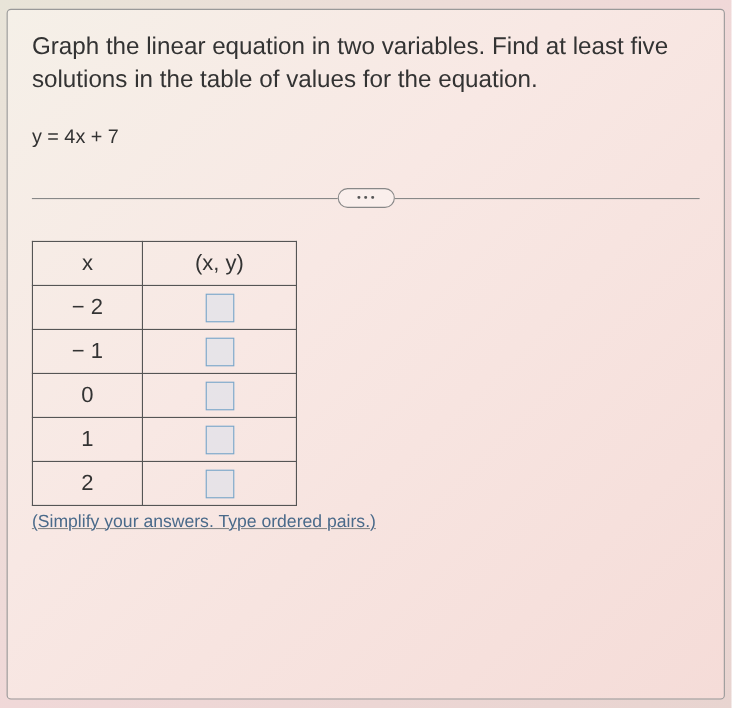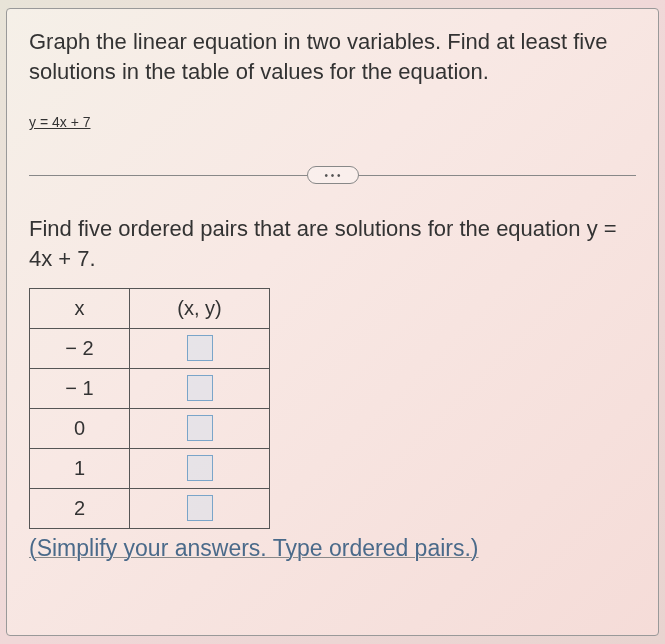--- a/index.html
+++ b/index.html
@@ -20,24 +20,23 @@
       position: relative;
       overflow: hidden;
     }
     .instruction {
       font-size: 22px;
       color: #333;
       line-height: 1.35;
       margin-bottom: 28px;
     }
     .equation {
-      font-size: 14px;
+      font-size: 18px;
       color: #333;
       margin-bottom: 36px;
-      text-decoration: underline;
     }
     .divider-wrap {
       display: flex;
       align-items: center;
       margin: 20px 0 30px 0;
     }
     .divider-line {
       flex: 1;
       height: 1px;
       background: #888;
@@ -80,21 +79,21 @@
     .answer-box {
       display: inline-block;
       width: 26px;
       height: 26px;
       border: 1px solid #7aa5c9;
       background: rgba(200,220,240,0.35);
       vertical-align: middle;
       cursor: text;
     }
     .hint {
-      font-size: 23px;
+      font-size: 16px;
       color: #4a6a8a;
       margin-top: 6px;
       text-decoration: underline;
       text-decoration-color: #888;
       text-decoration-thickness: 1px;
     }
   </style>
 </head>
 <body>
 
@@ -105,21 +104,20 @@
   <p class="equation">y = 4x + 7</p>
 
   <div class="divider-wrap">
     <div class="divider-line"></div>
     <div class="divider-pill">
       <span>• • •</span>
     </div>
     <div class="divider-line"></div>
   </div>
 
-  <p class="sub-instruction">Find five ordered pairs that are solutions for the equation y = 4x + 7.</p>
 
   <table class="tbl">
     <tbody>
         <tr>
       <th class="col-x">x</th>
       <th class="col-xy">(x, y)</th>
     </tr>
     <tr>
       <td class="col-x">− 2</td>
       <td class="col-xy"><span class="answer-box"></span></td>

